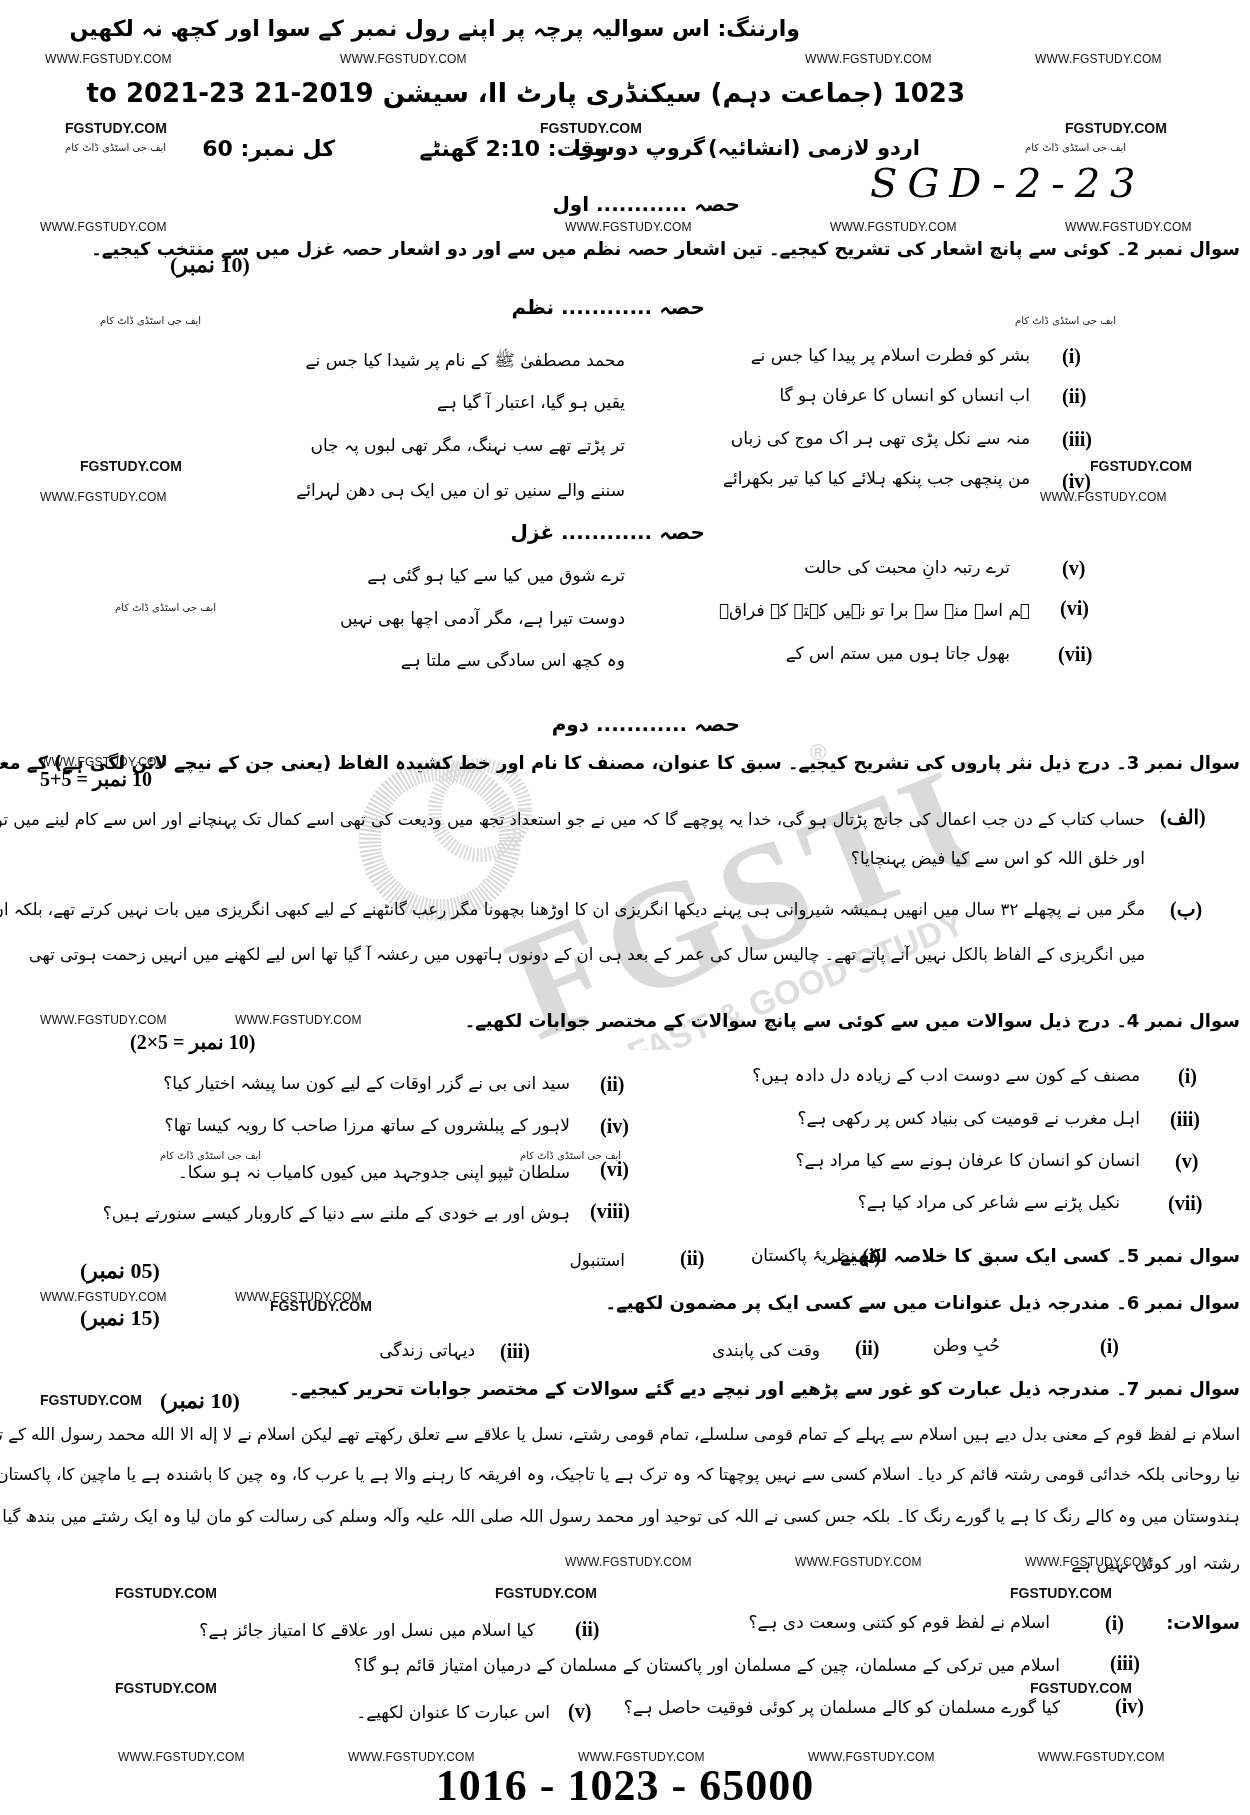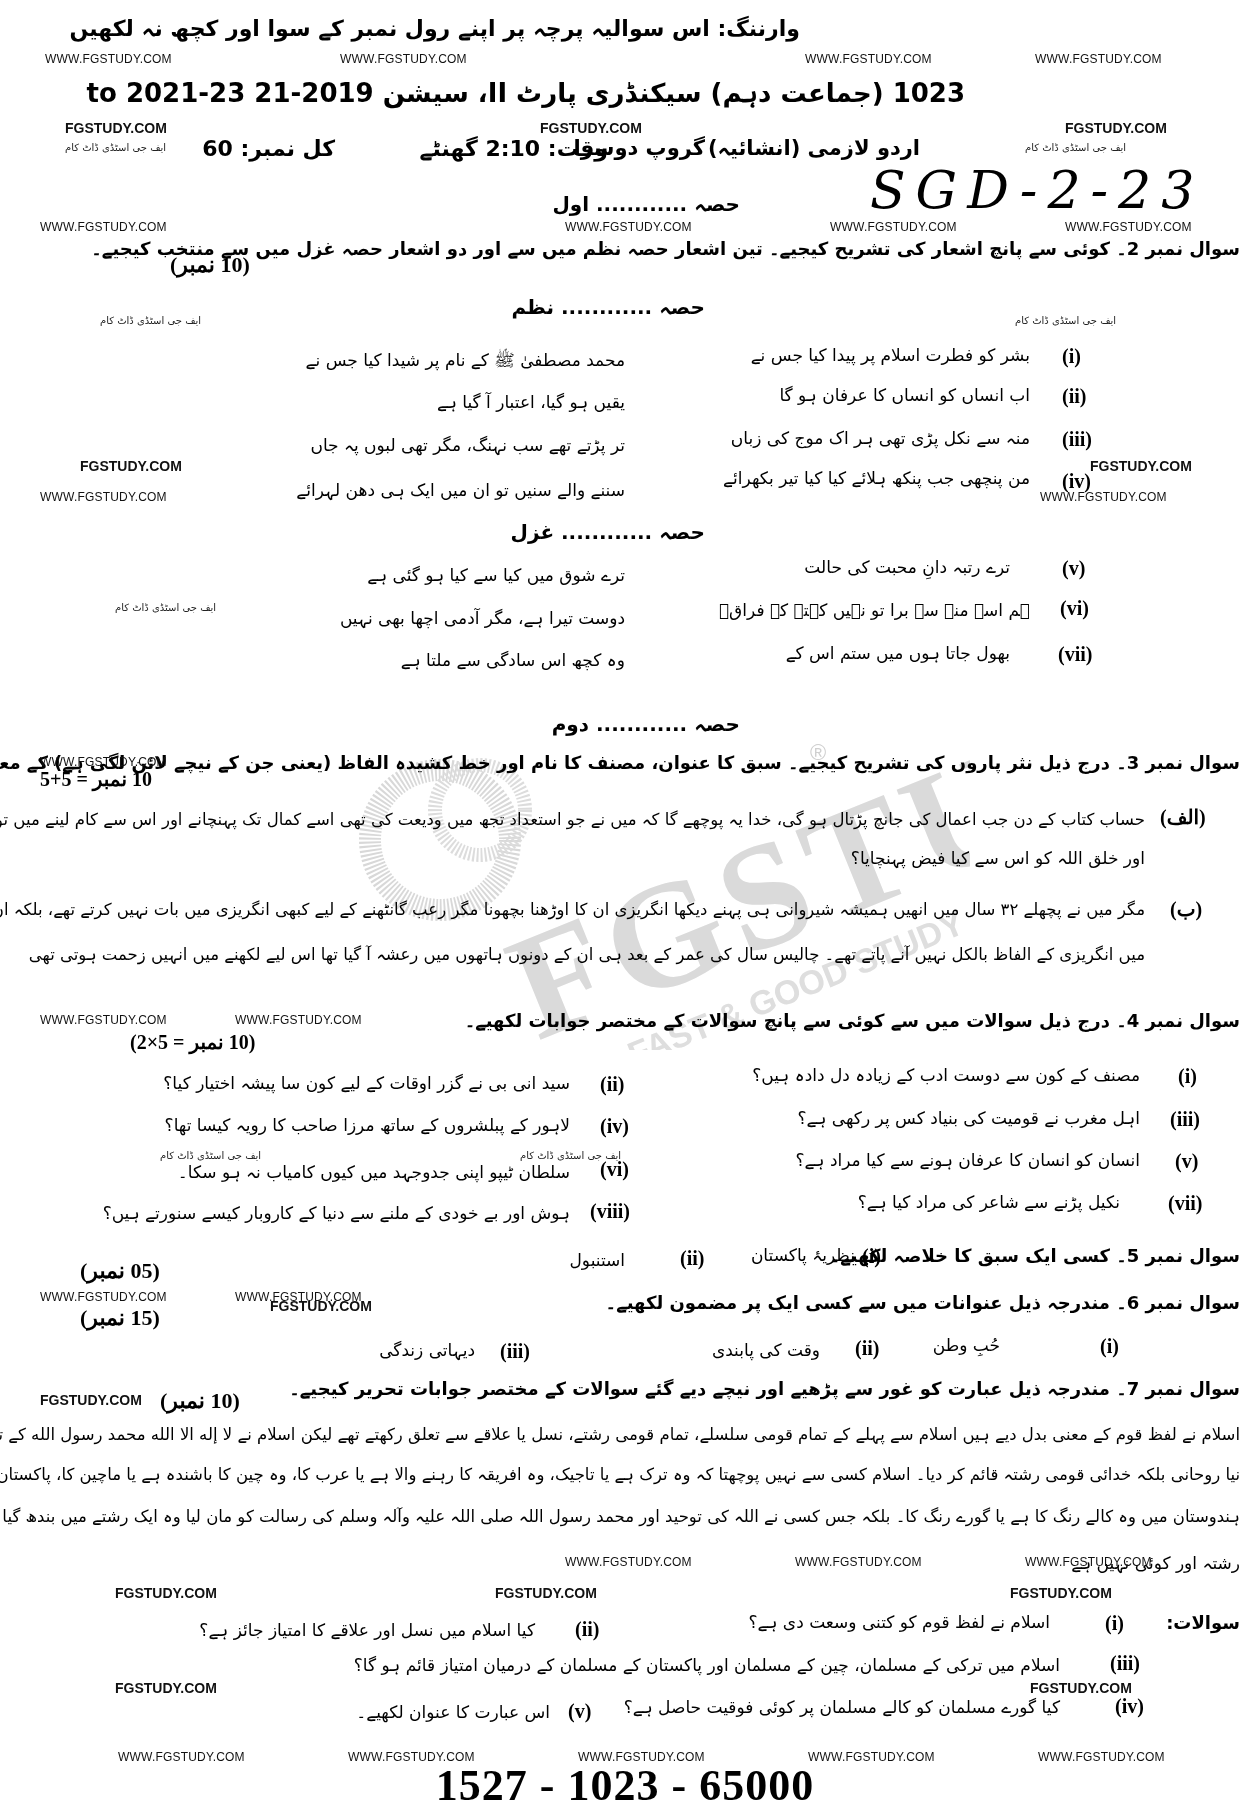--- a/index.html
+++ b/index.html
@@ -11,21 +11,21 @@
   .wmb { position:absolute; font-family:"Liberation Sans", sans-serif; font-size:14px; font-weight:bold; color:#111; white-space:nowrap; }
   .wmu { position:absolute; font-family:"DejaVu Sans", sans-serif; font-size:10px; color:#222; direction:rtl; white-space:nowrap; }
   .num { font-family:"Liberation Serif", serif; font-weight:bold; font-size:20px; }
   .q { font-size:18px; font-weight:bold; }
   .line { font-size:17px; }
   .para { font-size:17px; }
   .marks { position:absolute; font-family:"Liberation Serif", serif; font-weight:bold; font-size:22px; direction:rtl; white-space:nowrap; }
   .sec { position:absolute; font-size:20px; font-weight:bold; direction:rtl; white-space:nowrap; }
   .bgwm { position:absolute; left:330px; top:720px; width:640px; height:330px; pointer-events:none; }
   .footer-code { position:absolute; left:0; width:1250px; top:1760px; text-align:center; font-family:"Liberation Serif", serif; font-weight:bold; font-size:44px; letter-spacing:1px; }
-  .sig { position:absolute; left:870px; top:160px; font-family:"DejaVu Serif", serif; font-size:52px; font-style:italic; font-weight:normal; letter-spacing:10px; }
+  .sig { position:absolute; left:870px; top:160px; font-family:"DejaVu Serif", serif; font-size:40px; font-style:italic; font-weight:normal; letter-spacing:10px; }
 </style>
 </head>
 <body>
 
 <svg class="bgwm" viewBox="0 0 640 330">
   <circle cx="110" cy="120" r="70" fill="none" stroke="#d8d8d8" stroke-width="22" stroke-dasharray="2 2"></circle>
   <circle cx="150" cy="90" r="45" fill="none" stroke="#dcdcdc" stroke-width="14" stroke-dasharray="2 2"></circle>
   <text x="170" y="270" transform="rotate(-22 320 200)" font-family="Liberation Serif, serif" font-size="150" font-weight="bold" fill="#dadada" letter-spacing="8">FGSTUDY</text>
   <text x="250" y="330" transform="rotate(-22 320 200)" font-family="Liberation Sans, sans-serif" font-size="34" font-weight="bold" fill="#dedede">FAST &amp; GOOD STUDY</text>
   <text x="480" y="40" font-family="Liberation Sans, sans-serif" font-size="22" fill="#cfcfcf">®</text>
@@ -218,13 +218,13 @@
 </div>
 <div class="wmb" style="left:115px; top:1680px;">FGSTUDY.COM</div>
 <div class="wmb" style="left:1030px; top:1680px;">FGSTUDY.COM</div>
 
 <div class="wm" style="left:118px; top:1750px;">WWW.FGSTUDY.COM</div>
 <div class="wm" style="left:348px; top:1750px;">WWW.FGSTUDY.COM</div>
 <div class="wm" style="left:578px; top:1750px;">WWW.FGSTUDY.COM</div>
 <div class="wm" style="left:808px; top:1750px;">WWW.FGSTUDY.COM</div>
 <div class="wm" style="left:1038px; top:1750px;">WWW.FGSTUDY.COM</div>
 
-<div class="footer-code">1527 - 1023 - 65000</div>
+<div class="footer-code">1016 - 1023 - 65000</div>
 
 </body></html>

